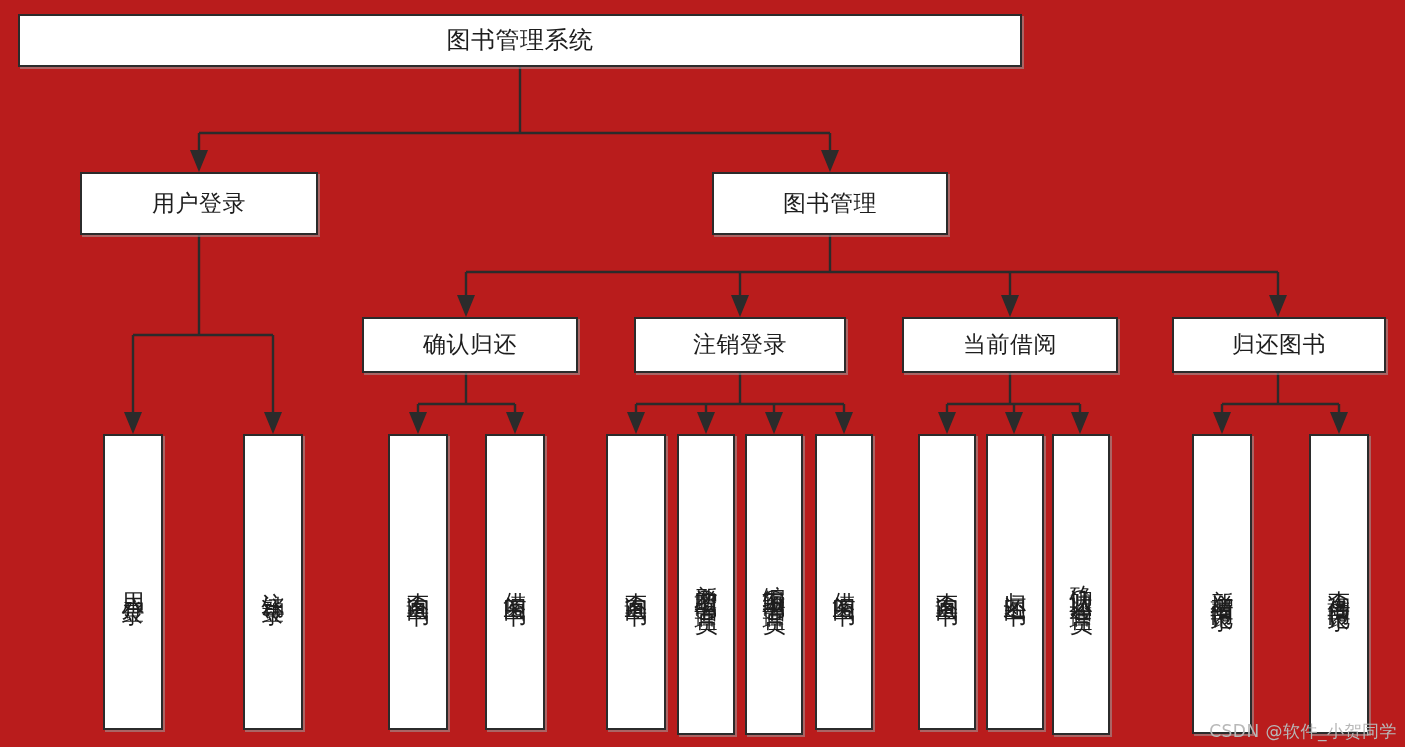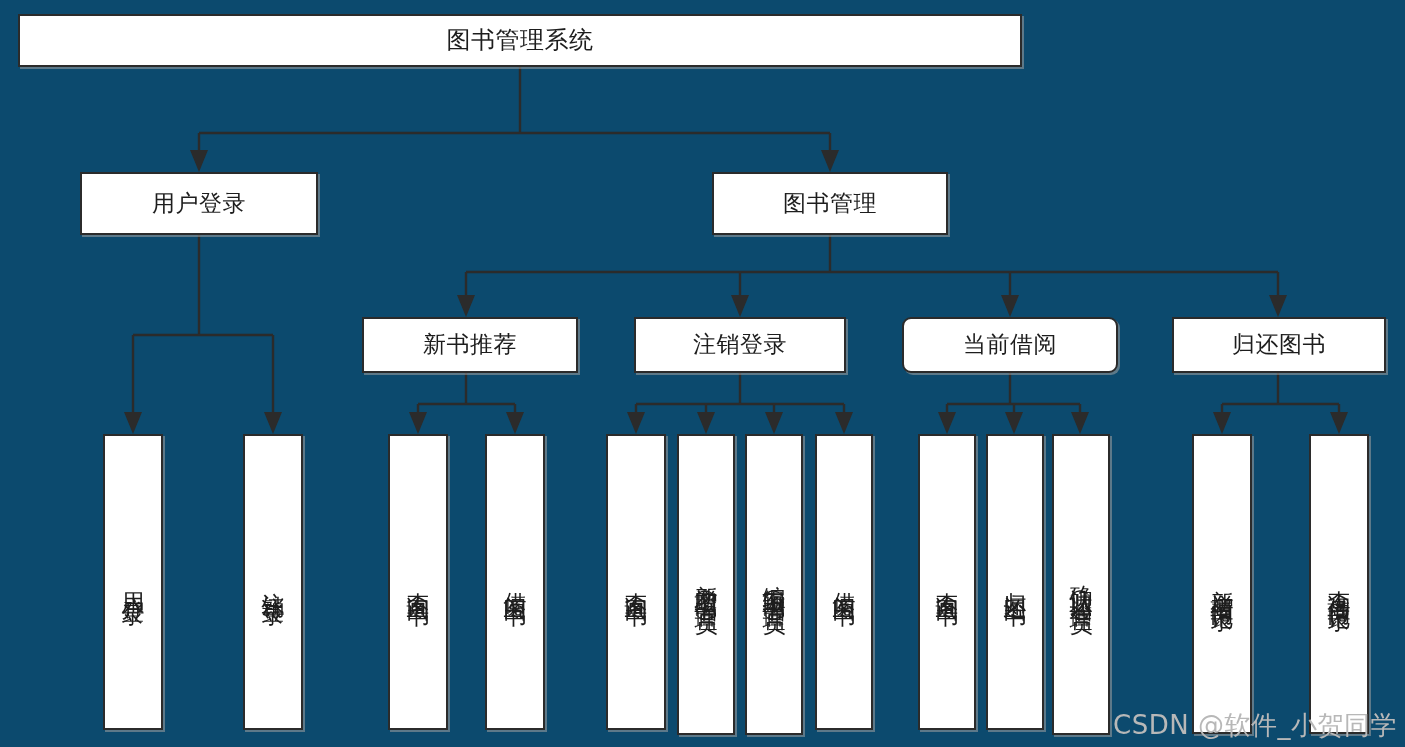--- a/index.html
+++ b/index.html
@@ -7,21 +7,21 @@
     padding: 0;
     background: #ffffff;
   }
   body {
     font-family: "DejaVu Sans", "Liberation Sans", sans-serif;
   }
   #canvas {
     position: relative;
     width: 1405px;
     height: 747px;
-    background: #0c4a6e;
+    background: #b91c1c;
     overflow: hidden;
   }
   
   .node {
     position: absolute;
     box-sizing: border-box;
     background: #ffffff;
     border: 2px solid #2b2b2b;
     box-shadow: 2px 2px 0 rgba(160,160,160,0.55);
     display: flex;
@@ -70,21 +70,21 @@
   }
   #links polygon.arrow {
     fill: #2b2b2b;
     stroke: none;
   }
   
   #watermark {
     position: absolute;
     right: 8px;
     bottom: 4px;
-    font-size: 26px;
+    font-size: 17px;
     color: #b8b8b8;
     letter-spacing: 0.5px;
     white-space: nowrap;
     user-select: none;
   }
 </style>
 </head>
 <body>
 
 <div id="canvas">
@@ -160,28 +160,28 @@
 
   <div class="node horiz" style="left:80px; top:172px; width:238px; height:63px;">
     <span class="label">用户登录</span>
   </div>
 
   <div class="node horiz" style="left:712px; top:172px; width:236px; height:63px;font-family:Liberation Serif, serif;">
     <span class="label">图书管理</span>
   </div>
 
   <div class="node horiz" style="left:362px; top:317px; width:216px; height:56px;">
-    <span class="label">新书推荐</span>
+    <span class="label">确认归还</span>
   </div>
 
   <div class="node horiz" style="left:634px; top:317px; width:212px; height:56px;">
     <span class="label">注销登录</span>
   </div>
 
-  <div class="node horiz" style="left:902px; top:317px; width:216px; height:56px;border-radius:9px;">
+  <div class="node horiz" style="left:902px; top:317px; width:216px; height:56px;">
     <span class="label">当前借阅</span>
   </div>
 
   <div class="node horiz" style="left:1172px; top:317px; width:214px; height:56px;">
     <span class="label">归还图书</span>
   </div>
 
   <div class="node vert" style="left:103px; top:434px; width:60px; height:296px;">
     <span class="label">用户登录</span>
   </div>

